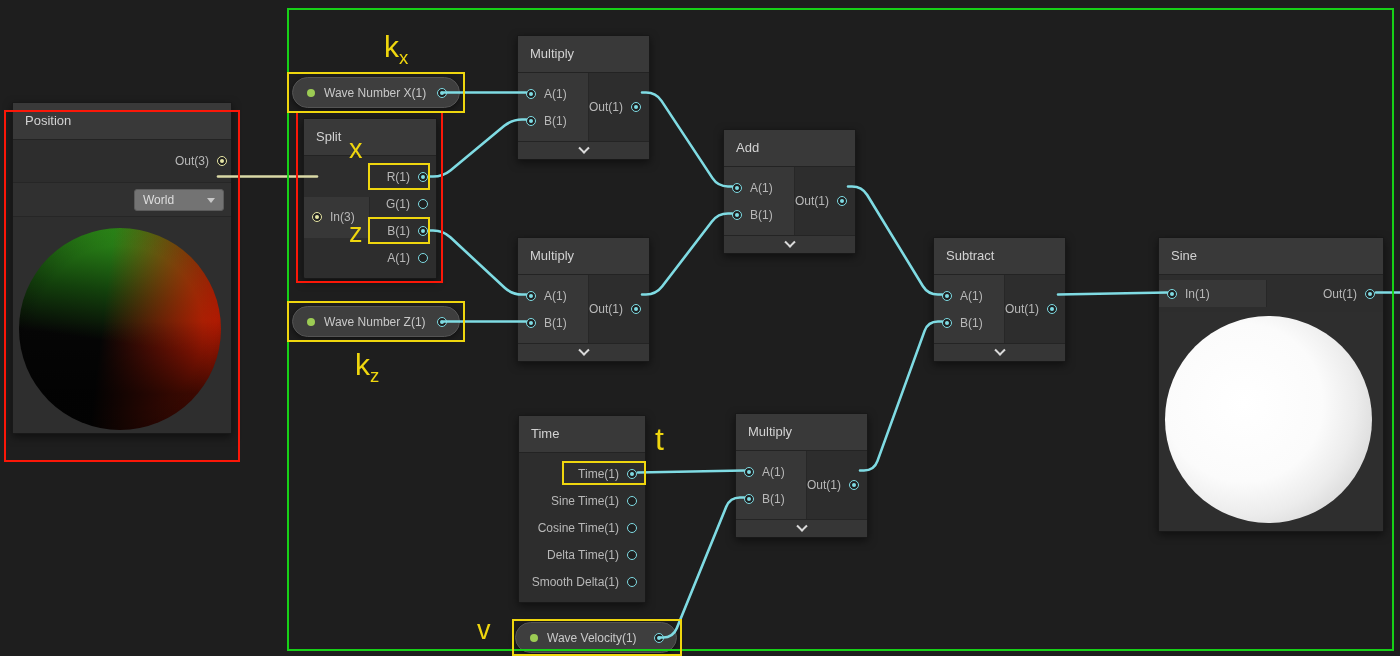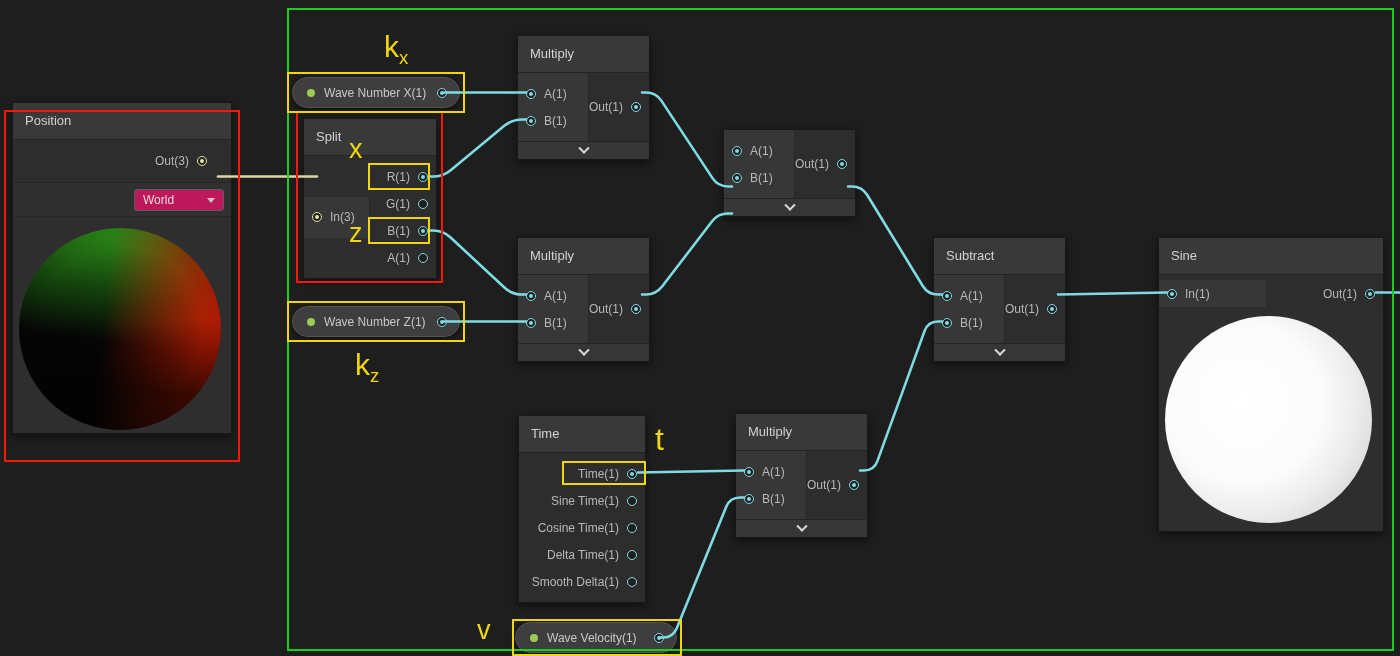--- a/index.html
+++ b/index.html
@@ -43,26 +43,26 @@
   
   .pill {
     position:absolute; height:31px; background:#3e3e3e; border:1px solid #545454;
     border-radius:16px; display:flex; align-items:center; padding:0 12px 0 14px; gap:9px;
     font-size:12px; color:#c9c9c9; z-index:2; box-shadow:0 2px 6px rgba(0,0,0,.45);
   }
   .dot { width:8px; height:8px; border-radius:50%; background:#9ccb54; flex:none; }
   .pill .port { margin-left:auto; }
   
   .outrow { height:43px; display:flex; align-items:center; justify-content:flex-end;
-            padding-right:24px; gap:8px; font-size:12px; color:#b8b8b8; border-bottom:1px solid #262626; }
+            padding-right:4px; gap:8px; font-size:12px; color:#b8b8b8; border-bottom:1px solid #262626; }
   .spacerow { height:34px; position:relative; background:#303030; border-bottom:1px solid #262626;
               font-size:12px; color:#b8b8b8; }
   .spacerow .lbl { position:absolute; left:10px; top:9px;margin-top:24px; }
   .dropdown {
-    position:absolute; left:121px; top:6px; width:90px; height:22px; background:#be185d;
+    position:absolute; left:121px; top:6px; width:90px; height:22px; background:#737373;
     border:1px solid #5c5c5c; border-radius:3px; display:flex; align-items:center;
     justify-content:space-between; padding:0 8px; font-size:12px; color:#dedede;
   }
   .tri { width:0; height:0; border-left:4px solid transparent; border-right:4px solid transparent;
          border-top:5px solid #c8c8c8; }
   .preview { position:relative; background:#2e2e2e; }
   .sphere-pos {
     position:absolute; left:6px; top:11px; width:202px; height:202px; border-radius:50%;
     background:
       radial-gradient(circle at 50% 50%, rgba(0,0,0,0) 58%, rgba(0,0,0,.35) 96%),
@@ -214,20 +214,21 @@
           <span class="port connected"></span>
         </div>
     </div>
   </div>
   <div class="collapse">
       <span class="chev"></span>
     </div>
 </div>
 
 <div class="node" style="left:723px; top:129px; width:133px;">
+  <div class="node-title">Add</div>
   <div class="node-body">
     <div class="col-in w-math-in">
       <div class="prow in">
           <span class="port connected"></span>
           <span>A(1)</span>
         </div>
       <div class="prow in">
           <span class="port connected"></span>
           <span>B(1)</span>
         </div>

